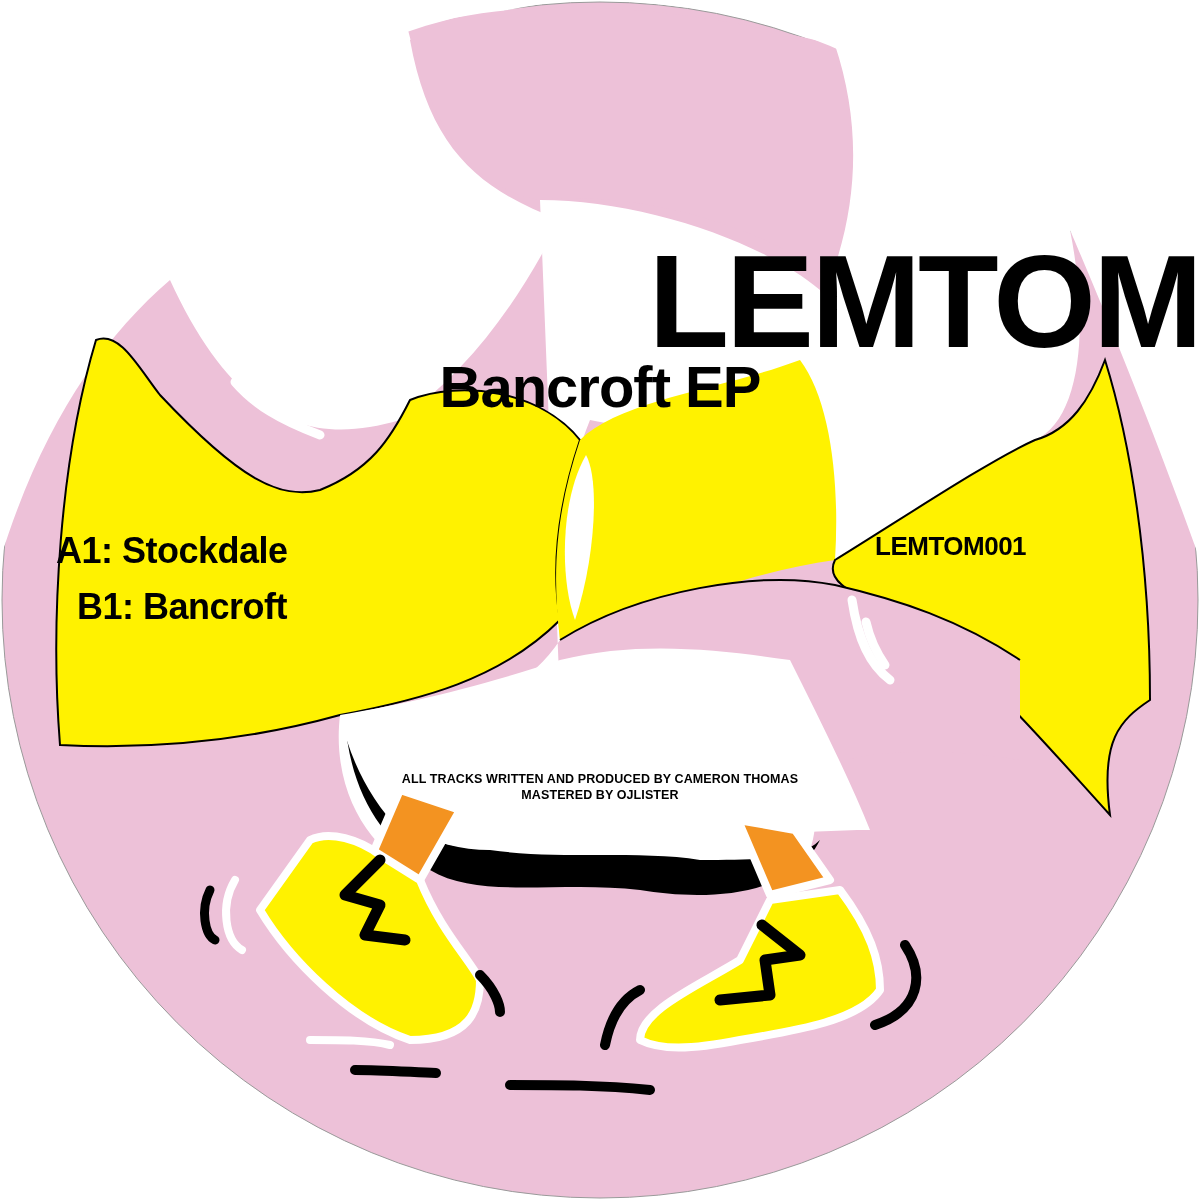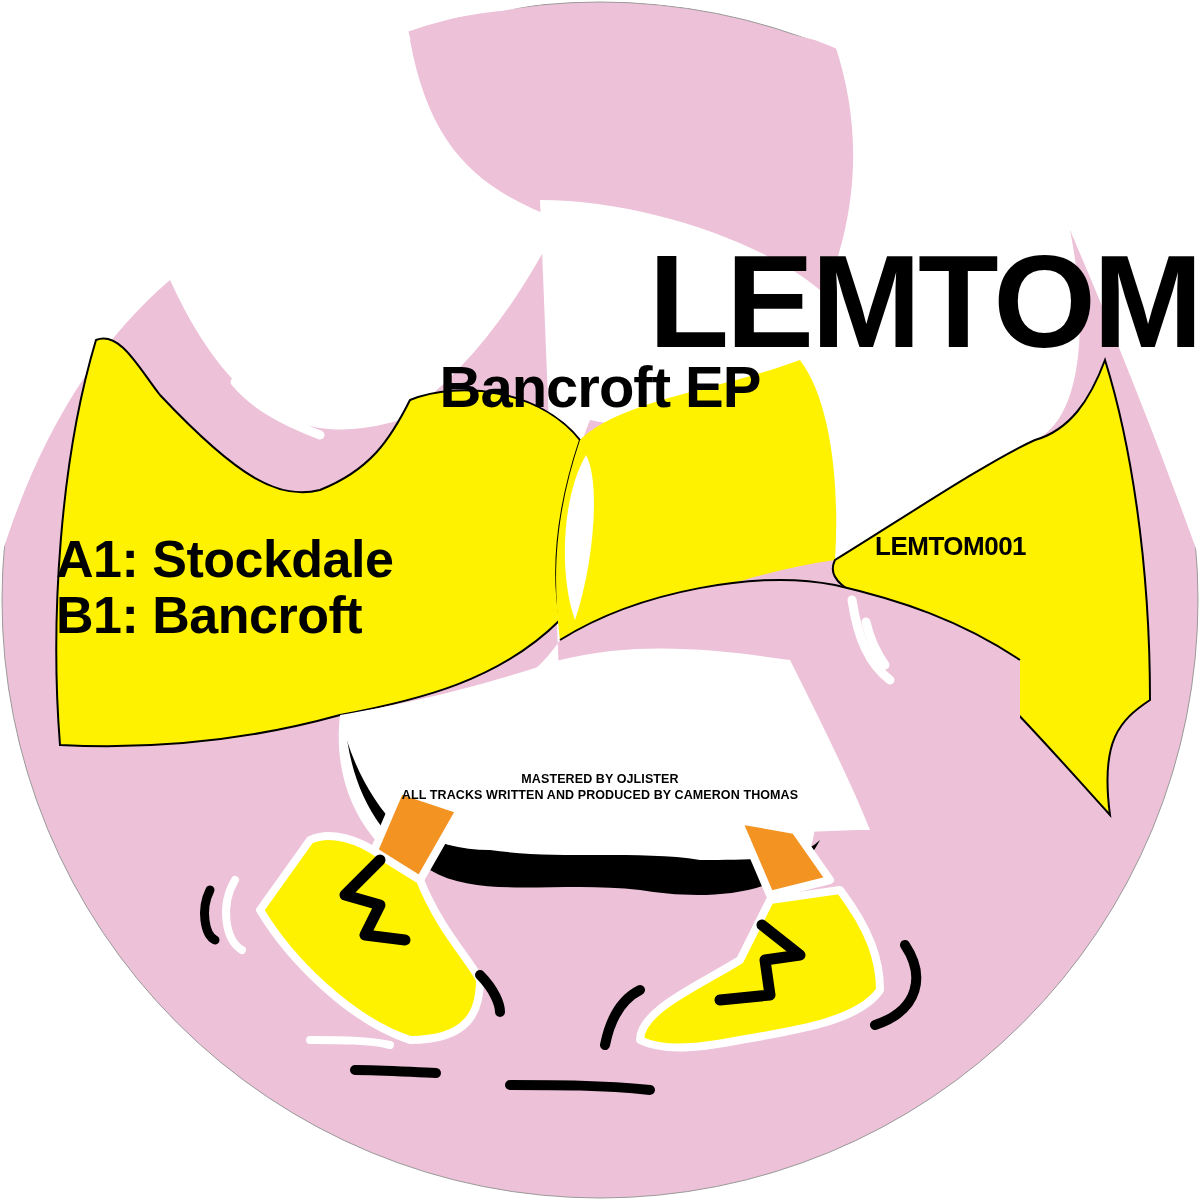--- a/index.html
+++ b/index.html
@@ -1,23 +1,23 @@
 <!DOCTYPE html>
 <html><head>
   <meta charset="utf-8">
   <style>
     html, body { margin: 0; padding: 0; background: #ffffff; }
     body { width: 1200px; height: 1200px; position: relative; overflow: hidden; font-family: "Liberation Sans", sans-serif; }
     #label-art { position: absolute; left: 0; top: 0; width: 1200px; height: 1200px; }
     .txt { position: absolute; color: #000; font-family: "Liberation Sans", sans-serif; font-weight: bold; white-space: nowrap; }
     .artist { left: 0; width: 1200px; text-align: right; top: 236px; font-size: 132px; letter-spacing: -3px; line-height: 1; }
     .title { left: 0; width: 1200px; text-align: center; top: 358px; font-size: 58px; letter-spacing: -1px; line-height: 1; }
-    .track { left: 56px; font-size: 52px; letter-spacing: -0.5px; line-height: 1; }
+    .track { left: 56px; font-size: 36px; letter-spacing: -0.5px; line-height: 1; }
     .track-a { top: 533px; }
-    .track-b { top: 589px; }
+    .track-b { top: 589px; margin-left: 21px; }
     .catalog { left: 875px; top: 533px; font-size: 26px; letter-spacing: -0.5px; line-height: 1; }
     .credits { left: 0; width: 1200px; text-align: center; top: 772px; font-size: 12.5px; line-height: 1.25; letter-spacing: 0.1px; }
     .credits div { display: block; }
   </style>
 </head>
 <body>
 
 <svg id="label-art" viewBox="0 0 1200 1200" xmlns="http://www.w3.org/2000/svg">
   <defs>
     <clipPath id="disc-clip">
@@ -85,15 +85,15 @@
 <div class="txt title">Bancroft EP</div>
 
 <div>
   <div class="txt track track-a">A1: Stockdale</div>
   <div class="txt track track-b">B1: Bancroft</div>
 </div>
 
 <div class="txt catalog">LEMTOM001</div>
 
 <div class="txt credits">
+  <div>ALL TRACKS WRITTEN AND PRODUCED BY CAMERON THOMAS</div>
   <div>MASTERED BY OJLISTER</div>
-  <div>ALL TRACKS WRITTEN AND PRODUCED BY CAMERON THOMAS</div>
 </div>
 
 </body></html>

